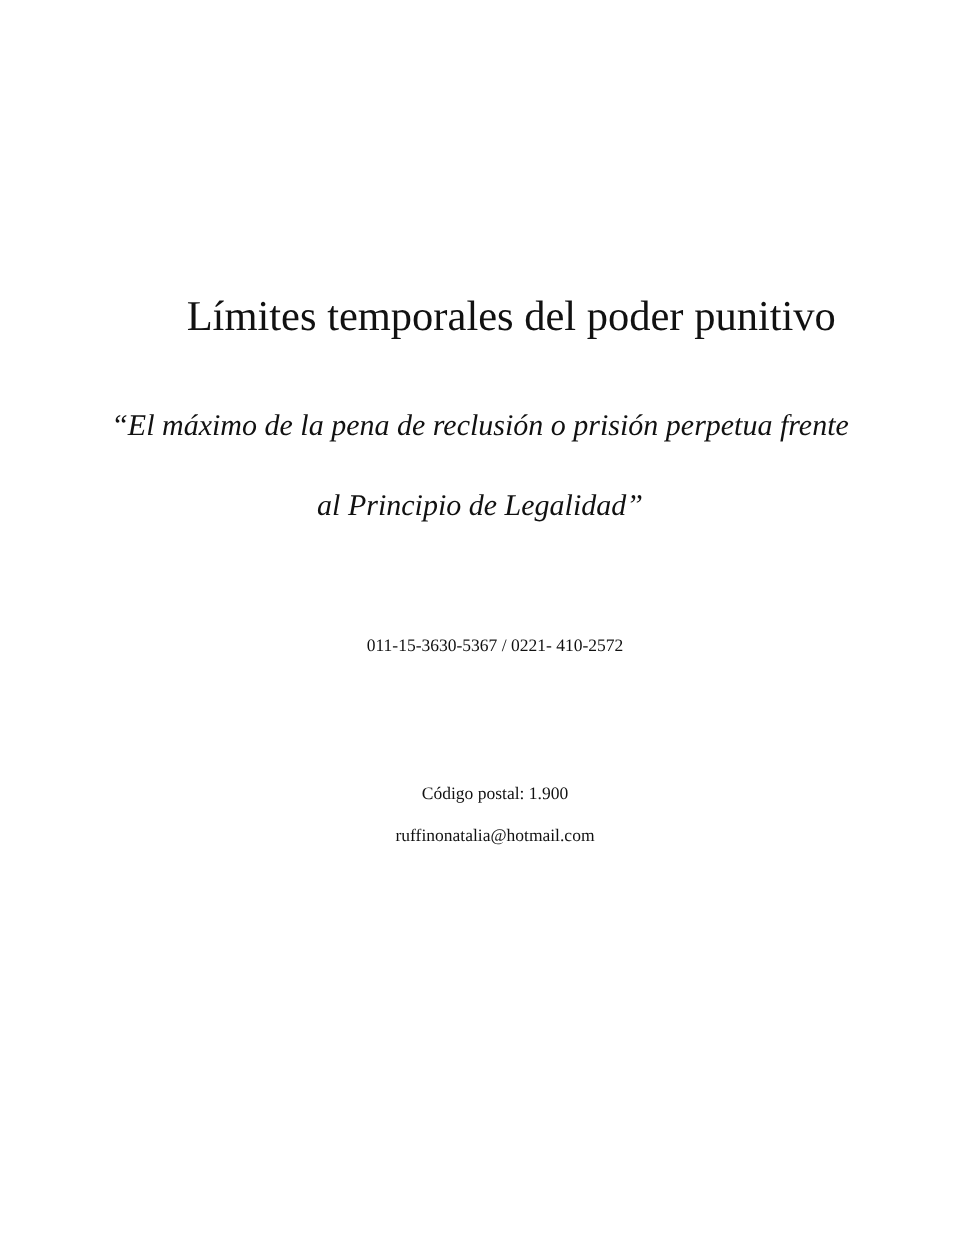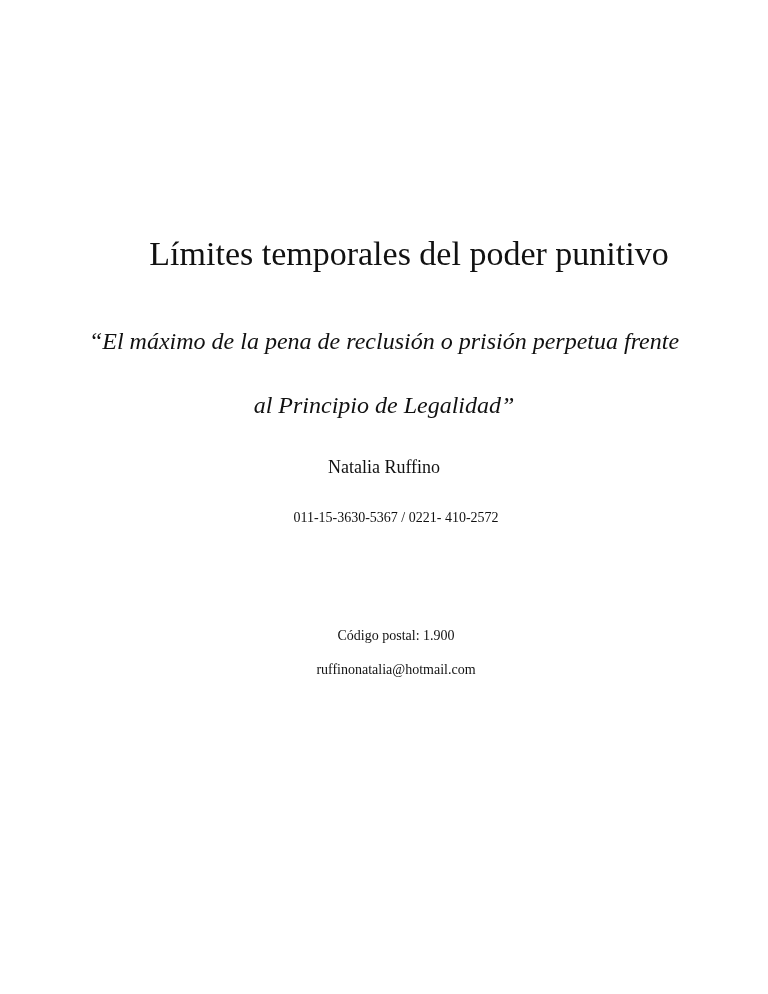--- a/index.html
+++ b/index.html
@@ -56,17 +56,16 @@
     .postal { top: 606px; margin-top: 21px; }
     .email { top: 661px; }
   </style>
 </head>
 <body>
 
 <div class="page">
   <div class="line title">Límites temporales del poder punitivo</div>
   <div class="line subtitle sub2">al Principio de Legalidad”</div>
   <div class="line subtitle sub1">“El máximo de la pena de reclusión o prisión perpetua frente</div>
-  <div class="line author">Natalia Ruffino</div>
   <div class="line small phone">011-15-3630-5367 / 0221- 410-2572</div>
   <div class="line small postal">Código postal: 1.900</div>
   <div class="line small email">ruffinonatalia@hotmail.com</div>
 </div>
 
 </body></html>

